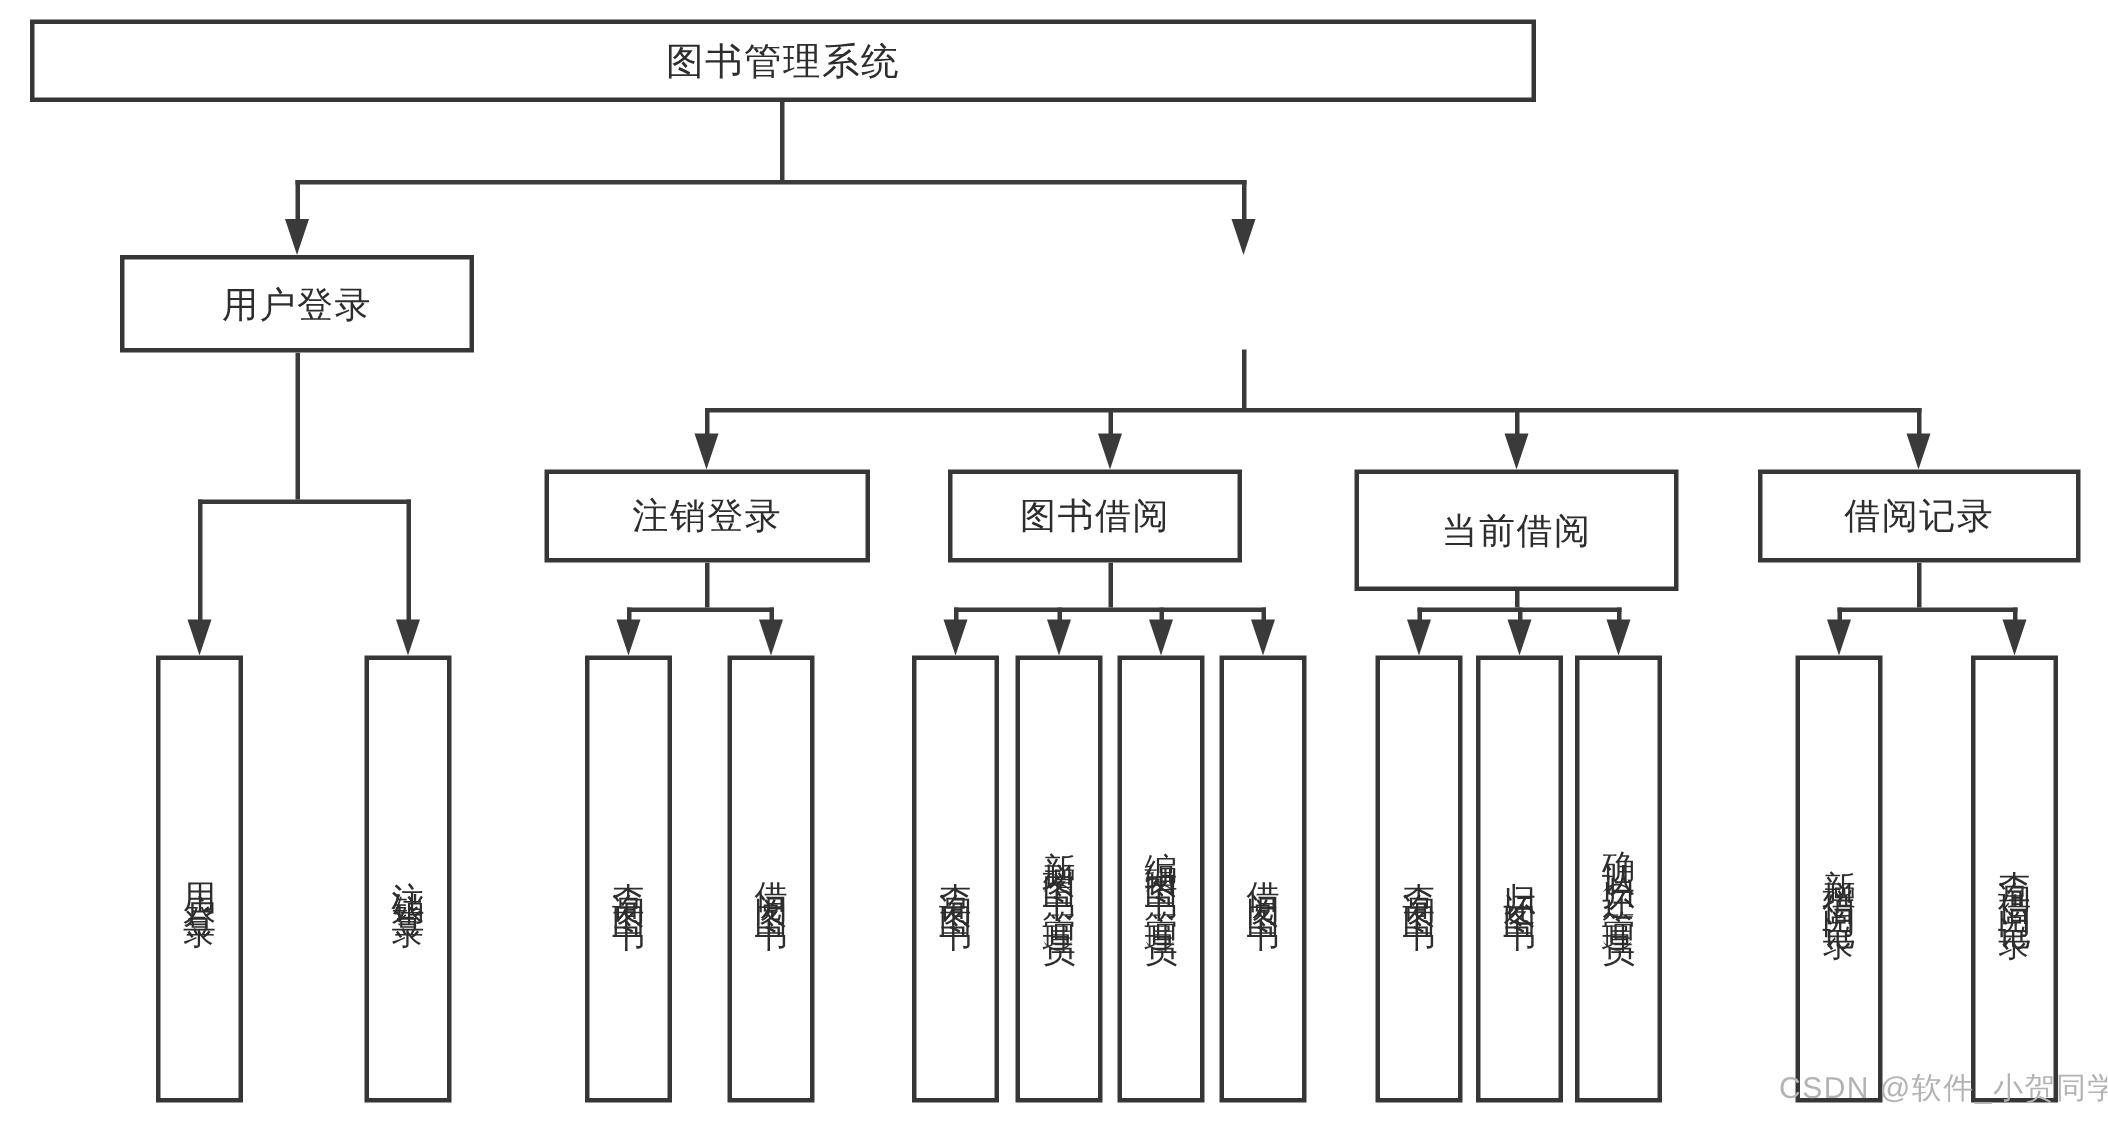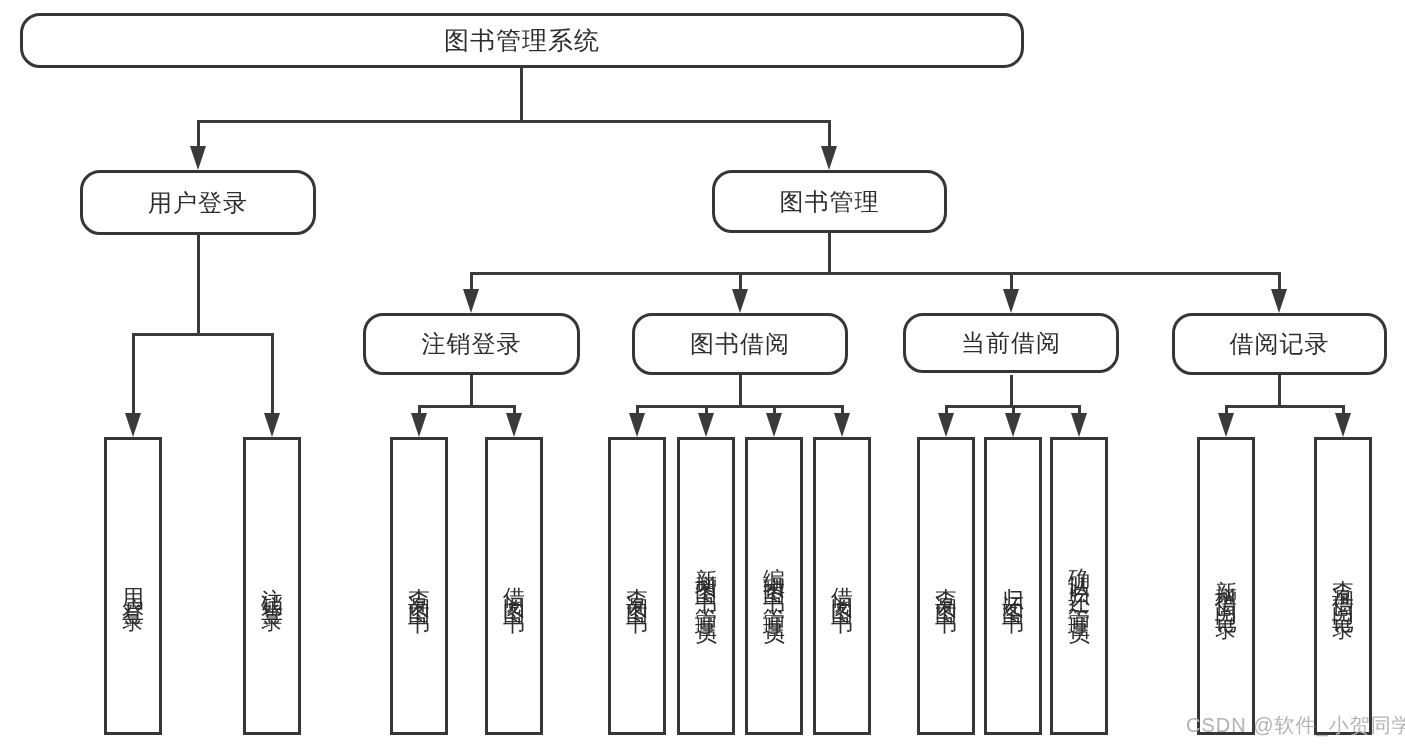--- a/index.html
+++ b/index.html
@@ -15,21 +15,21 @@
     position: absolute;
     box-sizing: border-box;
     background: #ffffff;
     border: 3px solid #363636;
     color: #2d2d2d;
     display: flex;
     align-items: center;
     justify-content: center;
     text-align: center;
   }
-  .box.h { font-size: 24px; letter-spacing: 1px; border-radius: 20px; }
+  .box.h { font-size: 24px; letter-spacing: 1px; }
   .box.root { font-size: 25px; }
   .box.v {
     writing-mode: vertical-rl;
     text-orientation: mixed;
     font-size: 22px;
     letter-spacing: 8px;
     line-height: 1;
   }
   .line {
     position: absolute;
@@ -119,33 +119,30 @@
   <div class="arrow" style="left:1335px;top:413px;"></div>
 
   <div class="box h root" style="left:20px;top:13px;width:1004px;height:55px;">
       <span>图书管理系统</span>
     </div>
 
   <div class="box h" style="left:80px;top:170px;width:236px;height:65px;">
       <span>用户登录</span>
     </div>
 
-  <div class="box h" style="left:712px;top:170px;width:235px;height:63px;">
-      <span>图书管理</span>
-    </div>
 
   <div class="box h" style="left:363px;top:313px;width:217px;height:62px;">
       <span>注销登录</span>
     </div>
 
-  <div class="box h" style="left:632px;top:313px;width:216px;height:62px;">
+  <div class="box h" style="left:632px;top:313px;width:196px;height:62px;">
       <span>图书借阅</span>
     </div>
 
-  <div class="box h" style="left:903px;top:313px;width:216px;height:60px;">
+  <div class="box h" style="left:903px;top:313px;width:216px;height:81px;">
       <span>当前借阅</span>
     </div>
 
   <div class="box h" style="left:1172px;top:313px;width:215px;height:62px;">
       <span>借阅记录</span>
     </div>
 
   <div class="box v" style="left:104px;top:437px;width:58px;height:298px;">
       <span>用户登录</span>
     </div>

